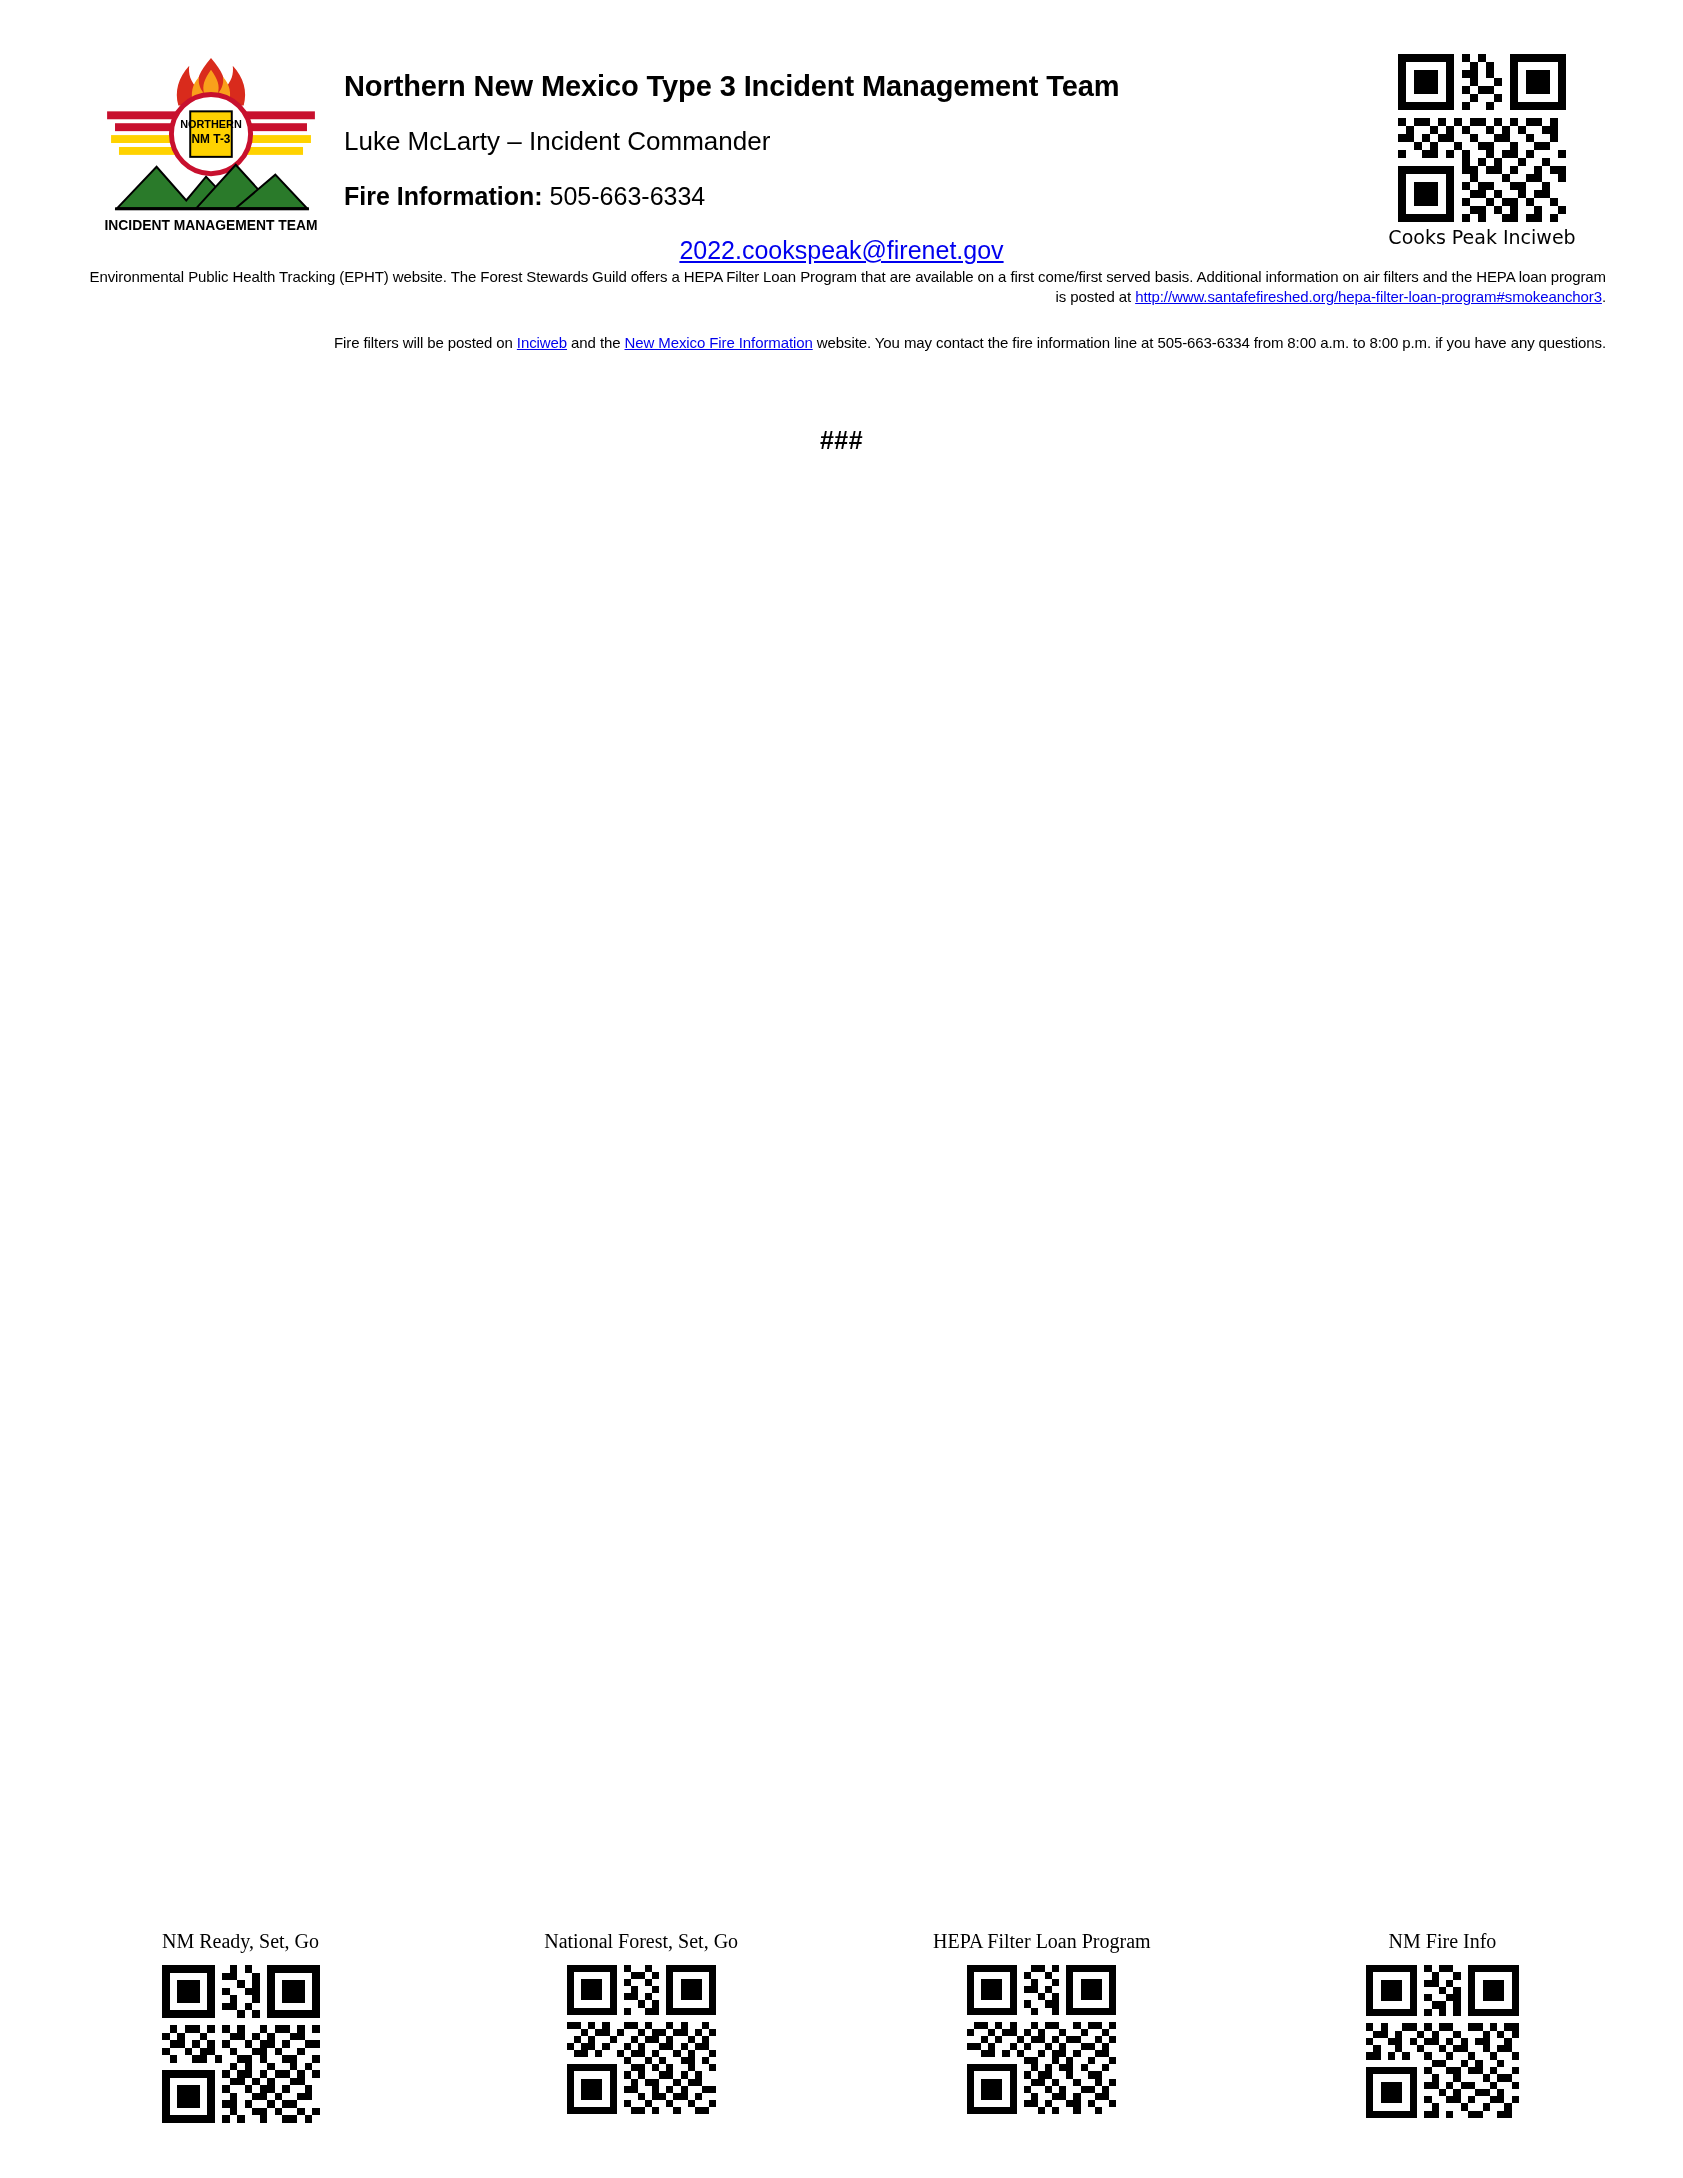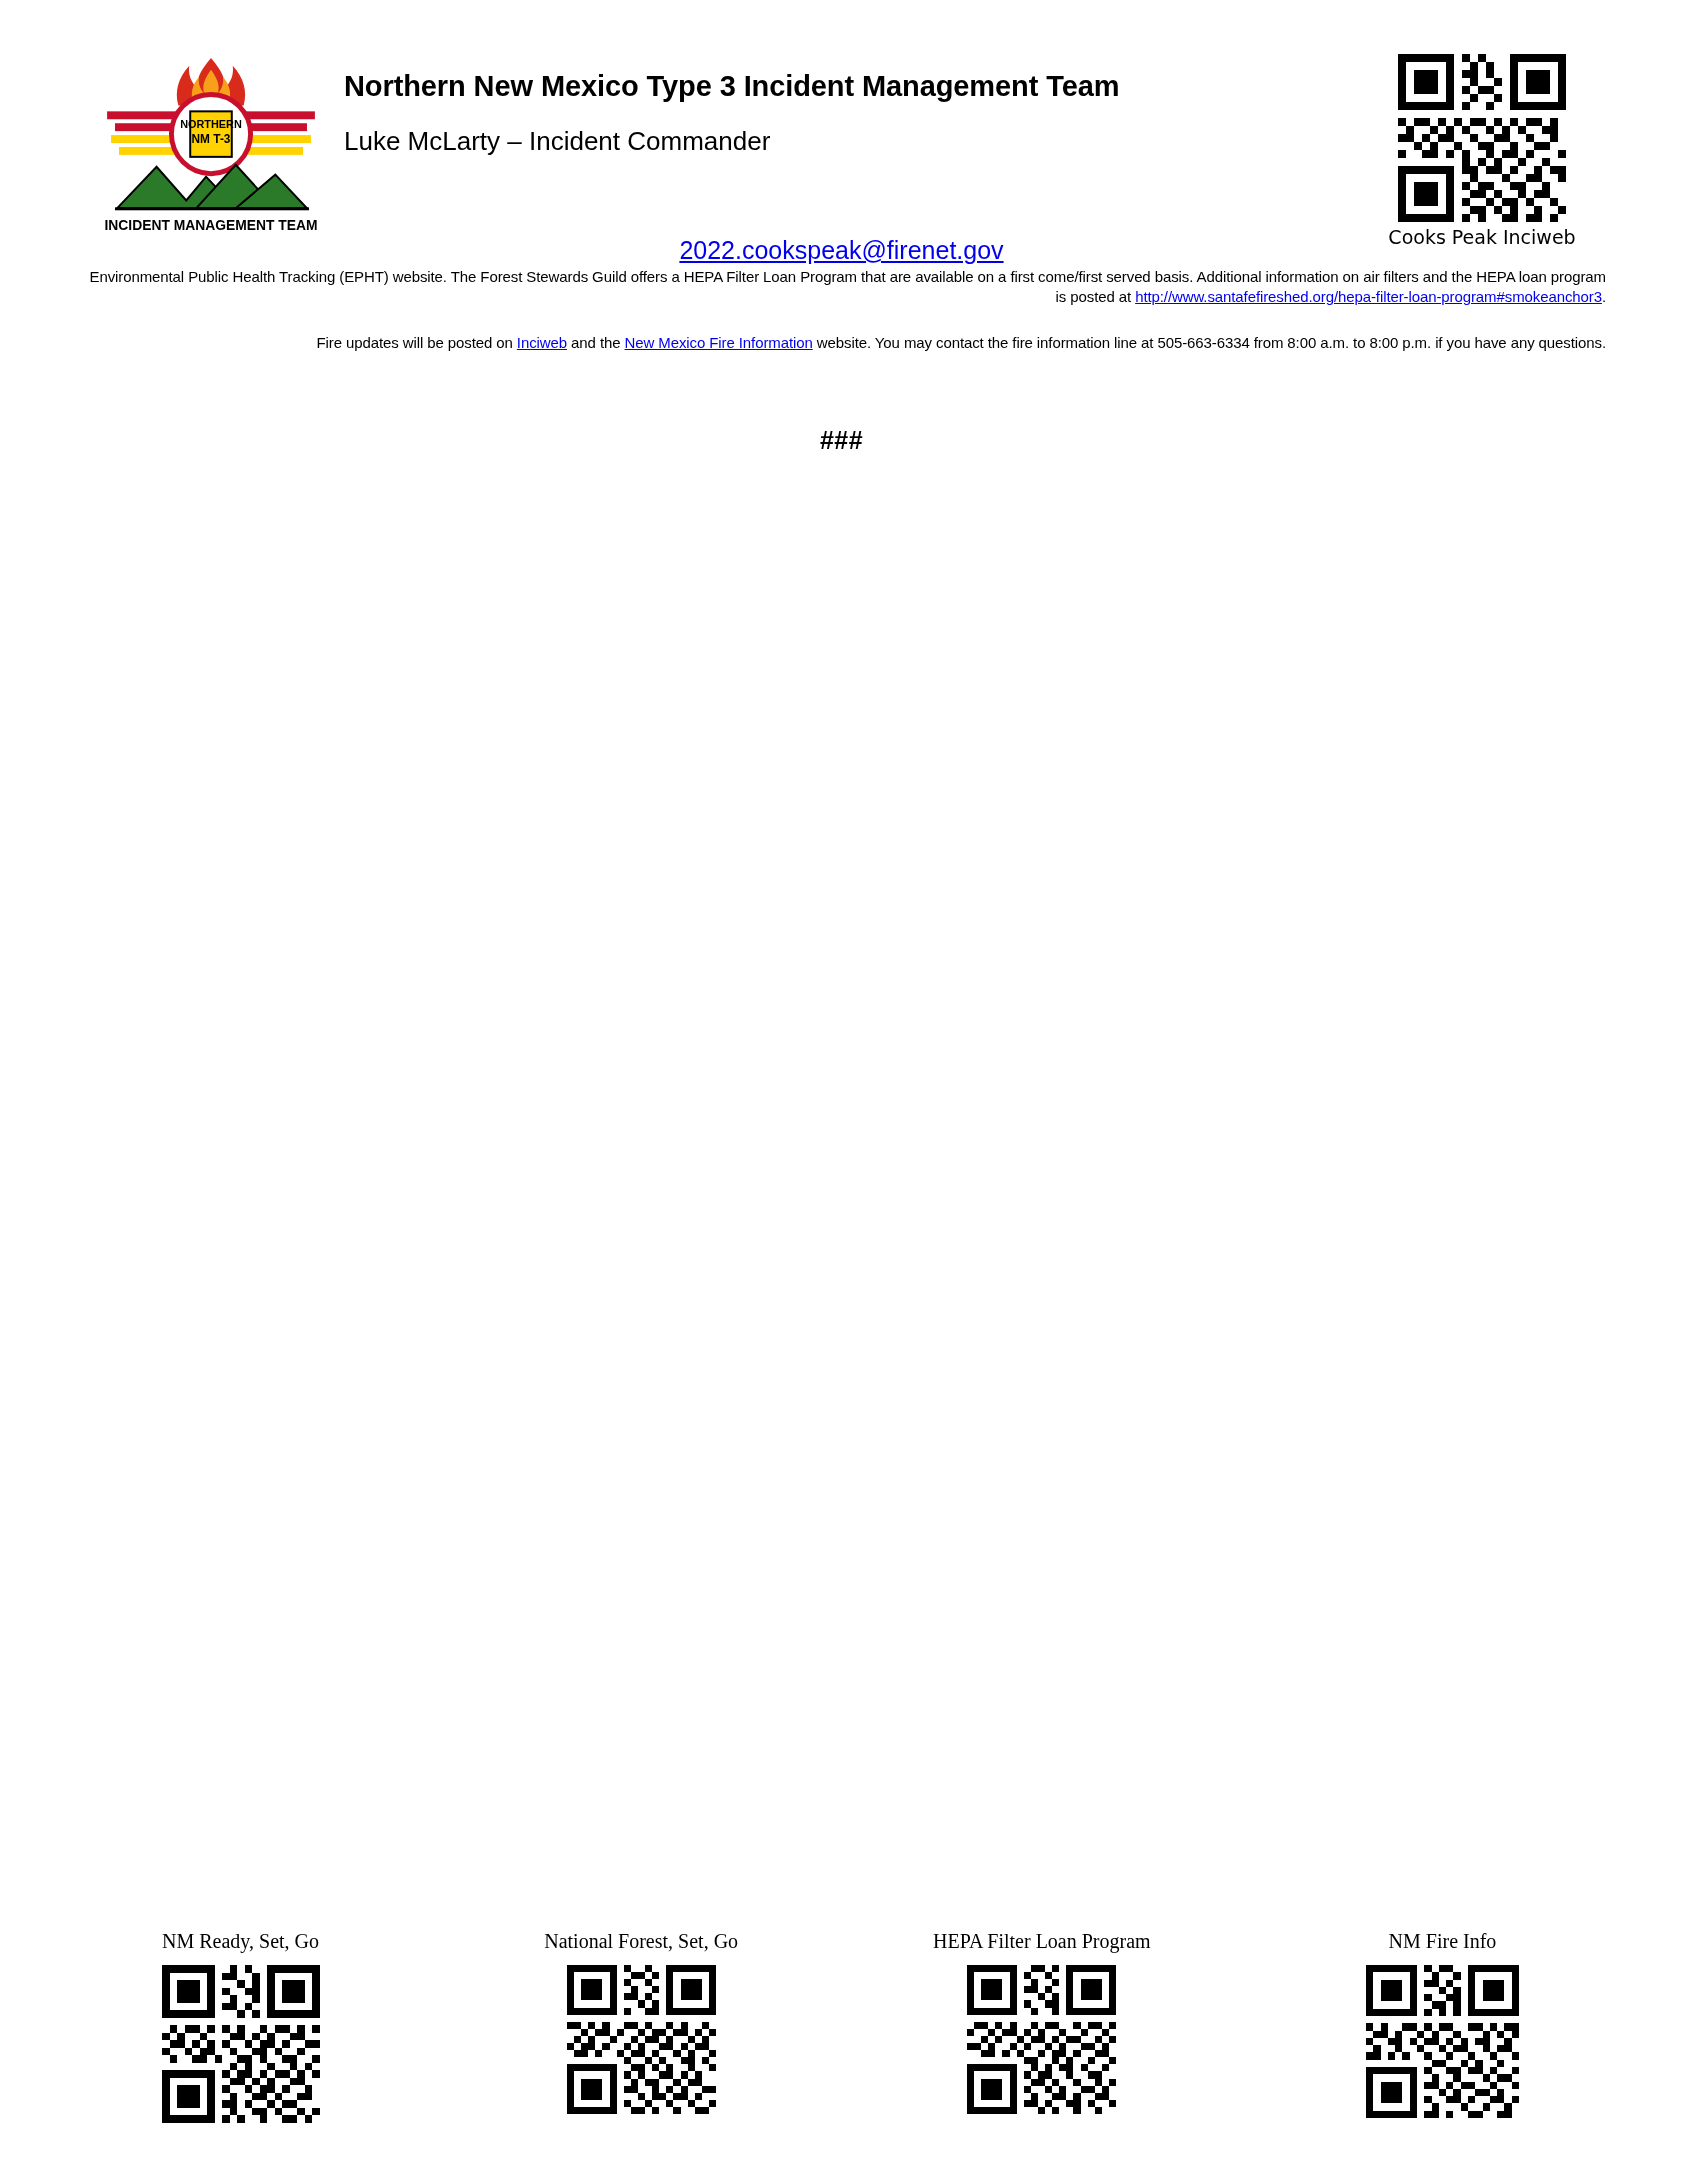--- a/index.html
+++ b/index.html
@@ -172,20 +172,24 @@
         <path d="M110 160 L150 116 L190 160 Z" fill="#2a7a2a" stroke="#000000" stroke-width="2"></path>
         <path d="M150 160 L190 126 L222 160 Z" fill="#2a7a2a" stroke="#000000" stroke-width="2"></path>
         <rect x="28" y="159" width="196" height="3" fill="#000000"></rect>
         <text x="125" y="182" font-family="Liberation Sans, sans-serif" font-size="14" font-weight="bold" text-anchor="middle" fill="#000000">INCIDENT MANAGEMENT TEAM</text>
       </svg>
     </div>
 
     <div class="header-center">
       <div class="org-title">Northern New Mexico Type 3 Incident Management Team</div>
       <div class="commander">Luke McLarty – Incident Commander</div>
+      <div class="fireinfo">
+        <b>Fire Information:</b>
+        <span>505-663-6334</span>
+      </div>
     </div>
 
     <div class="header-right">
       <span class="qr">
         <svg width="168" height="168" viewBox="0 0 21 21" shape-rendering="crispEdges">
           <rect width="21" height="21" fill="#ffffff"></rect>
           <g fill="#000000">
             <rect x="0" y="0" width="7" height="1"></rect>
               <rect x="0" y="6" width="7" height="1"></rect>
             <rect x="0" y="0" width="1" height="7"></rect>
@@ -299,21 +303,21 @@
 
   <div class="email-line">
     <a class="link" href="#">2022.cookspeak@firenet.gov</a>
   </div>
 
   <p class="body">
     <span>Environmental Public Health Tracking (EPHT) website. The Forest Stewards Guild offers a HEPA Filter Loan Program that are available on a first come/first served basis. Additional information on air filters and the HEPA loan program is posted at </span><a class="link" href="#">http://www.santafefireshed.org/hepa-filter-loan-program#smokeanchor3</a><span>.</span>
   </p>
 
   <p class="body second">
-    <span>Fire updates will be posted on </span><a class="link" href="#">Inciweb</a><span> and the </span><a class="link" href="#">New Mexico Fire Information</a><span> website. You may contact the fire information line at 505-663-6334 from 8:00 a.m. to 8:00 p.m. if you have any questions.</span>
+    <span>Fire filters will be posted on </span><a class="link" href="#">Inciweb</a><span> and the </span><a class="link" href="#">New Mexico Fire Information</a><span> website. You may contact the fire information line at 505-663-6334 from 8:00 a.m. to 8:00 p.m. if you have any questions.</span>
   </p>
 
   <div class="hashes">###</div>
 
   <div class="footer">
 
     <div class="footer-item">
       <div class="footer-label">NM Ready, Set, Go</div>
       <span class="qr">
         <svg width="158" height="158" viewBox="0 0 21 21" shape-rendering="crispEdges">

